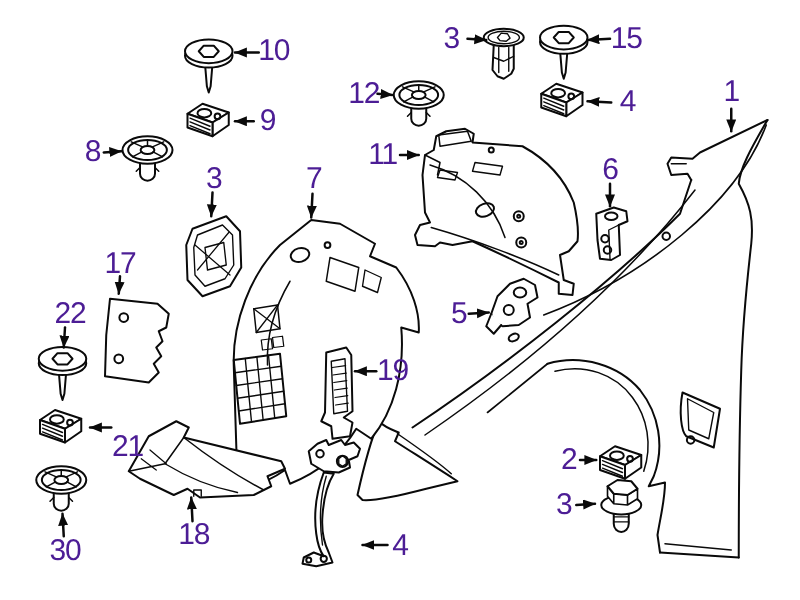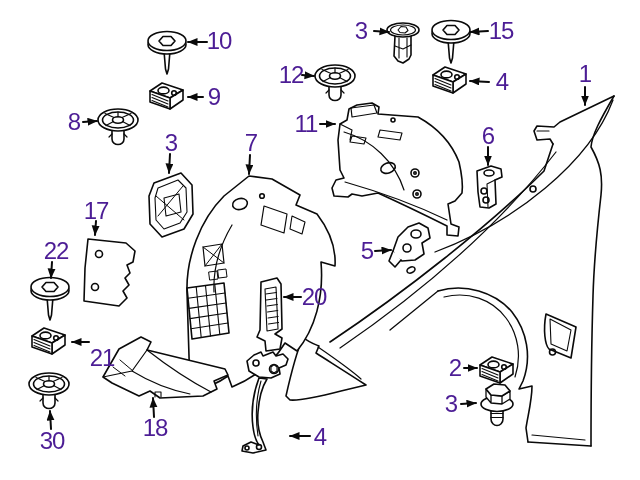--- a/index.html
+++ b/index.html
@@ -226,18 +226,18 @@
   <div class="callout" style="left:74px;top:122px">8</div>
   <div class="callout" style="left:214px;top:97px">9</div>
   <div class="callout" style="left:219px;top:41px">10</div>
   <div class="callout" style="left:306px;top:124px">11</div>
   <div class="callout" style="left:291px;top:75px">12</div>
   <div class="callout" style="left:361px;top:31px">3</div>
   <div class="callout" style="left:502px;top:82px">4</div>
   <div class="callout" style="left:501px;top:31px">15</div>
   <div class="callout" style="left:171px;top:143px">3</div>
   <div class="callout" style="left:96px;top:211px">17</div>
-  <div class="callout" style="left:314px;top:297px">20</div>
+  <div class="callout" style="left:314px;top:297px">19</div>
   <div class="callout" style="left:155px;top:428px">18</div>
   <div class="callout" style="left:52px;top:441px">30</div>
   <div class="callout" style="left:102px;top:358px">21</div>
   <div class="callout" style="left:56px;top:251px">22</div>
 </div>
 
 </body></html>

